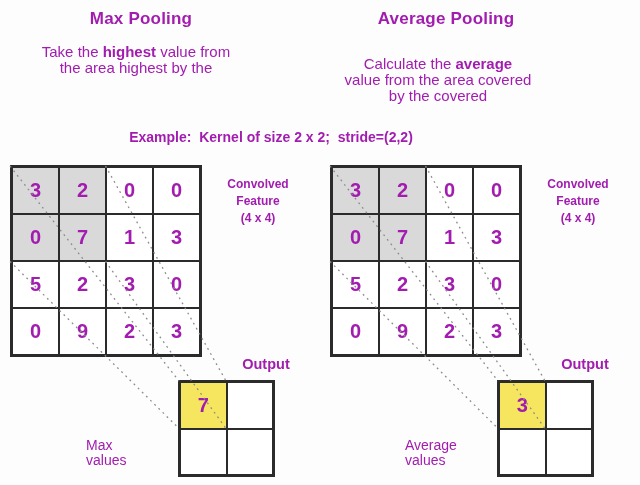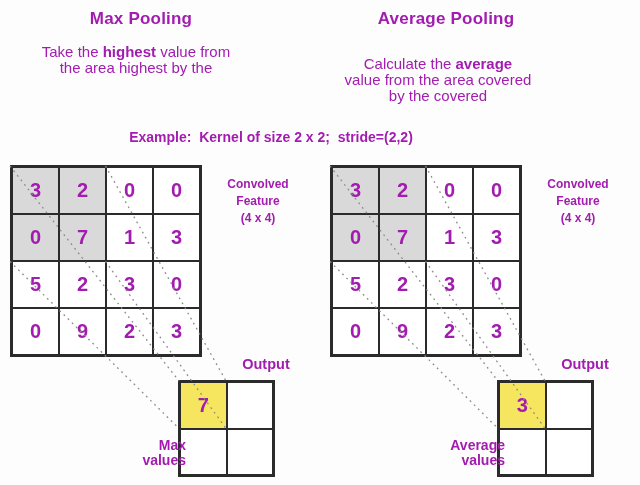--- a/index.html
+++ b/index.html
@@ -16,21 +16,21 @@
   .input-grid{width:192px;height:192px;grid-template-columns:repeat(4,1fr);grid-template-rows:repeat(4,1fr);}
   .output-grid{width:97px;height:97px;grid-template-columns:repeat(2,1fr);grid-template-rows:repeat(2,1fr);}
   .cell{
     border:1px solid #2b2b2b;display:flex;align-items:center;justify-content:center;
     font-size:20px;font-weight:700;background:#fff;
   }
   .input-grid .hl{background:var(--kernel-fill,#d9d9d9);}
   .output-grid .hl{background:var(--output-fill,#f6e65f);}
   .side-label{font-size:12px;font-weight:700;text-align:center;line-height:17px;}
   .output-label{font-size:14.5px;font-weight:700;text-align:center;}
-  .values-label{font-size:14px;font-weight:700;text-align:right;line-height:15px;}
+  .values-label{font-size:14px;font-weight:400;text-align:left;line-height:15px;}
   svg.overlay{position:absolute;left:0;top:0;pointer-events:none;}
 </style>
 </head>
 <body>
 
 <div class="canvas" style="--kernel-fill: #d9d9d9; --output-fill: #f6e65f;">
 
   <div class="abs panel-title" style="left:21px;top:9px;width:240px;">Max Pooling</div>
   <div class="abs panel-title" style="left:326px;top:9px;width:240px;text-align:center;">Average Pooling</div>
 

